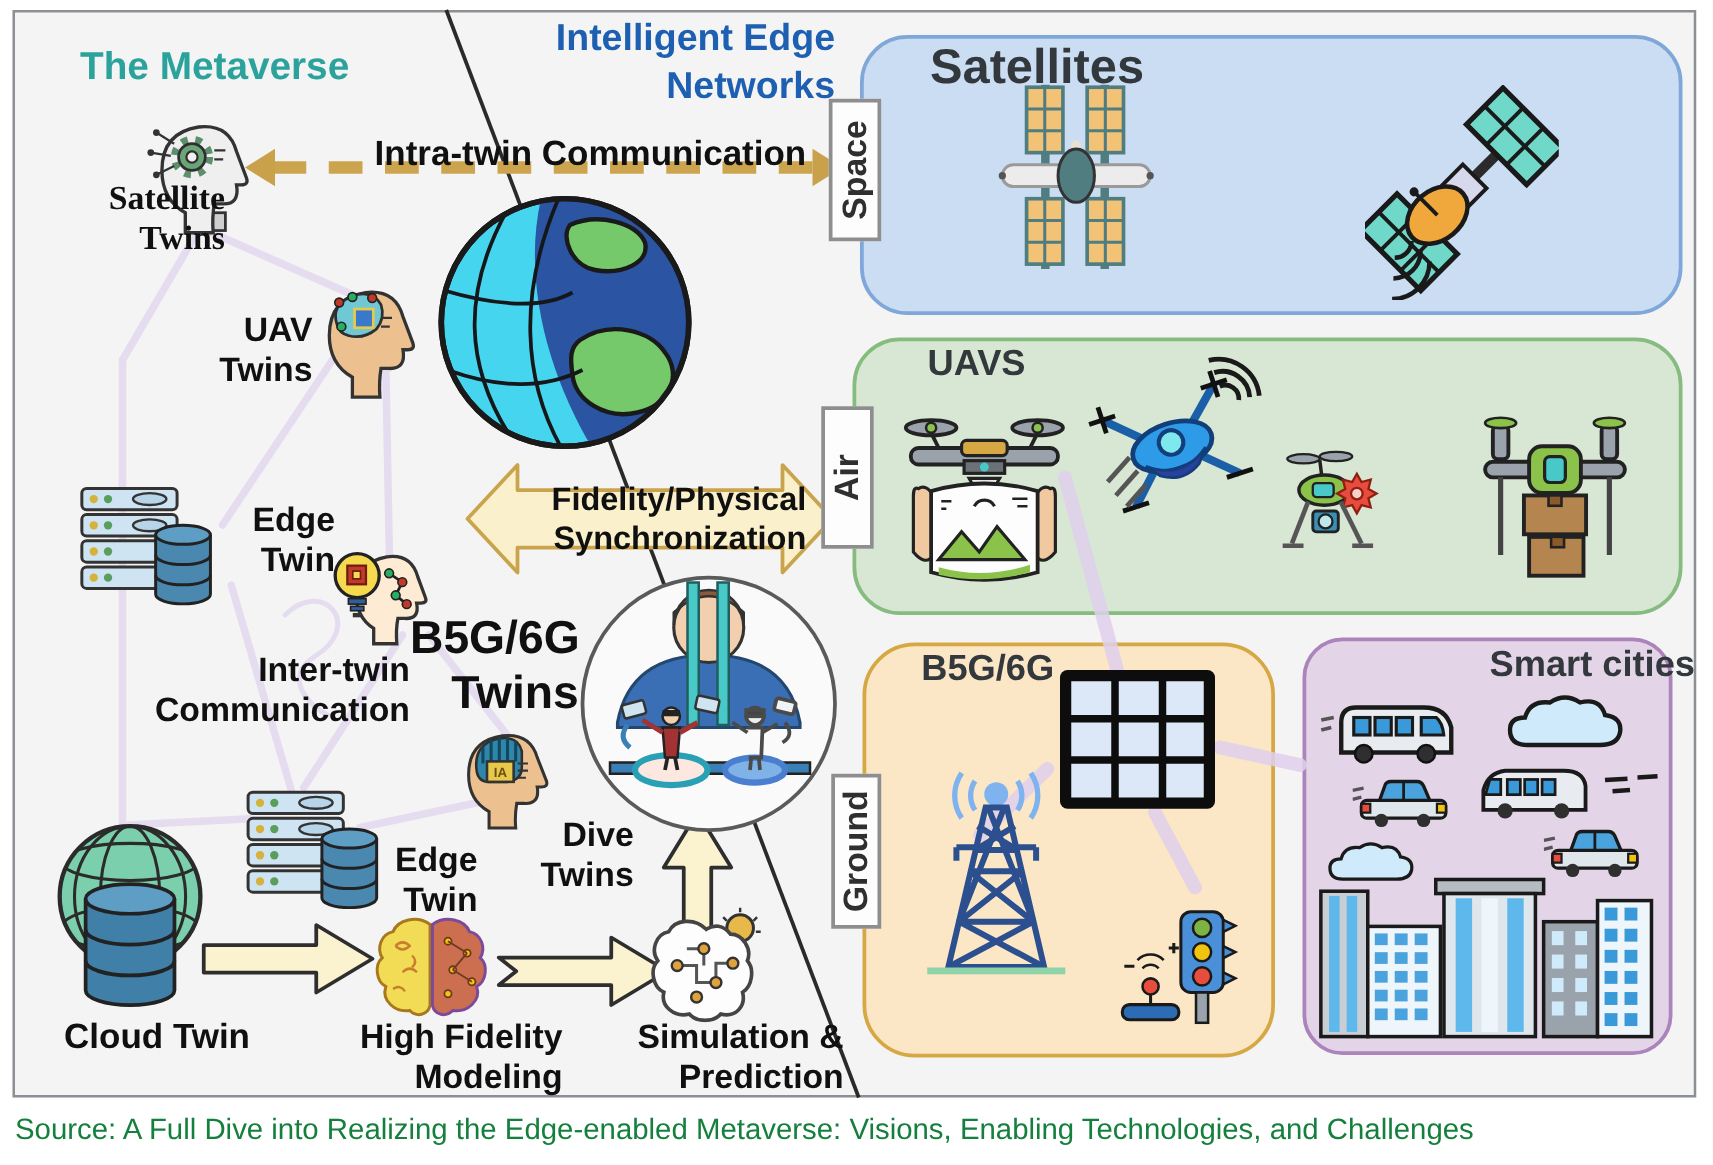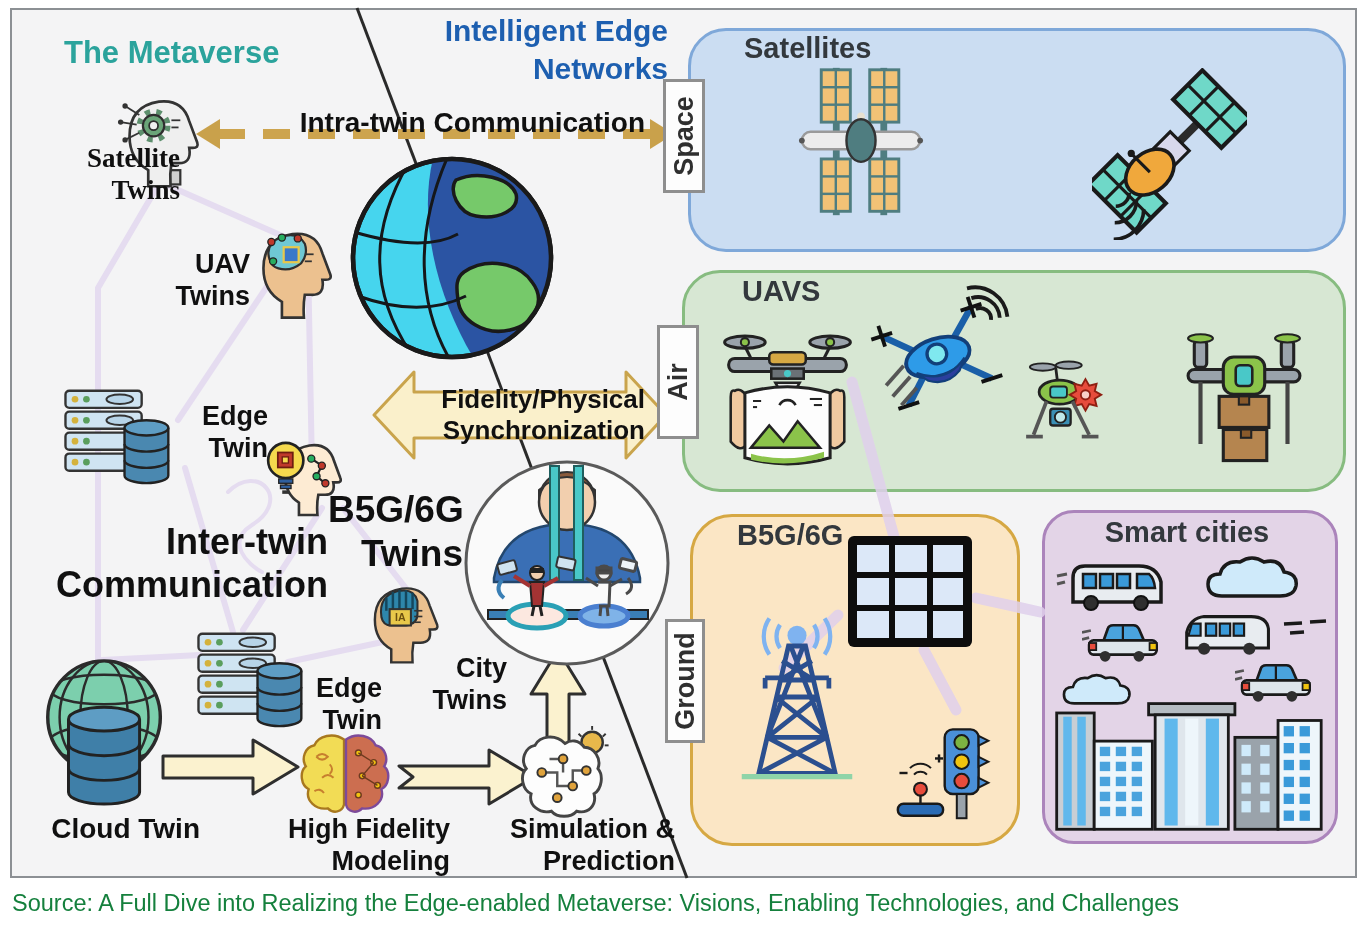--- a/index.html
+++ b/index.html
@@ -34,24 +34,24 @@
     <line x1="288" y1="662" x2="392" y2="640"></line>
     <path d="M228,492 C258,462 292,500 252,525 C225,542 248,565 262,572" stroke-width="4"></path>
   </g>
 </svg>
 
 <div class="panel" style="left:688px;top:28px;width:652px;height:218px;border-radius:38px;background:#CBDDF2;border-color:#7FA8D9;"></div>
 <div class="panel" style="left:682px;top:270px;width:658px;height:216px;border-radius:38px;background:#D7E7D3;border-color:#87BC80;"></div>
 <div class="panel" style="left:690px;top:514px;width:324px;height:326px;border-radius:42px;background:#FBE6C5;border-color:#D6A843;"></div>
 <div class="panel" style="left:1042px;top:510px;width:290px;height:328px;border-radius:32px;background:#E3D4E7;border-color:#AB84BB;"></div>
 
-<div class="ptitle" style="left:744px;top:32px;font-size:29px;">Satellites</div>
+<div class="ptitle" style="left:744px;top:32px;font-size:39px;">Satellites</div>
 <div class="ptitle" style="left:742px;top:275px;font-size:29px;">UAVS</div>
 <div class="ptitle" style="left:737px;top:519px;font-size:29px;">B5G/6G</div>
-<div class="ptitle" style="left:1042px;top:516px;width:290px;text-align:center;font-size:29px;">Smart cities</div>
+<div class="ptitle" style="left:1066px;top:516px;width:290px;text-align:right;font-size:29px;">Smart cities</div>
 
 <div class="ztab" style="left:663px;top:79px;width:36px;height:108px;">
     <span>Space</span>
   </div>
 <div class="ztab" style="left:657px;top:325px;width:36px;height:108px;">
     <span>Air</span>
   </div>
 <div class="ztab" style="left:665px;top:619px;width:34px;height:118px;">
     <span>Ground</span>
   </div>
@@ -652,27 +652,27 @@
       <rect x="264" y="100" width="11" height="11"></rect>
     <rect x="247" y="118" width="11" height="11"></rect>
       <rect x="264" y="118" width="11" height="11"></rect>
   </g>
 </svg>
 
 <div class="lbl" style="left:28px;top:34px;font-size:31px;color:#2BA39C;text-align:left;margin-left:36px;">The Metaverse</div>
 <div class="lbl" style="left:368px;top:12px;width:300px;font-size:30px;color:#1D5FB0;line-height:1.28;">Intelligent Edge Networks</div>
 
 <div class="lbl" style="left:225px;top:106px;width:420px;font-size:28px;">Intra-twin Communication</div>
-<div class="lbl" style="left:28px;top:520px;width:300px;font-size:36px;">Inter-twin Communication</div>
+<div class="lbl" style="left:28px;top:520px;width:300px;font-size:27px;">Inter-twin Communication</div>
 <div class="lbl" style="left:395px;top:384px;width:250px;font-size:26px;z-index:4;">Fidelity/Physical Synchronization</div>
 
 <div class="lbl" style="left:15px;top:142px;width:165px;font-size:27px;font-family:Liberation Serif, serif;">Satellite Twins</div>
 <div class="lbl" style="left:135px;top:248px;width:115px;font-size:27px;">UAV Twins</div>
 <div class="lbl" style="left:158px;top:400px;width:110px;font-size:27px;">Edge Twin</div>
 <div class="lbl" style="left:328px;top:488px;width:135px;font-size:37px;">B5G/6G Twins</div>
 <div class="lbl" style="left:272px;top:672px;width:110px;font-size:27px;">Edge Twin</div>
-<div class="lbl" style="left:392px;top:652px;width:115px;font-size:27px;">City Twins</div>
+<div class="lbl" style="left:392px;top:652px;width:115px;font-size:27px;">Dive Twins</div>
 <div class="lbl" style="left:15px;top:812px;width:185px;font-size:28px;">Cloud Twin</div>
 
 <div class="lbl" style="left:245px;top:813px;width:205px;font-size:27px;">High Fidelity Modeling</div>
 <div class="lbl" style="left:450px;top:813px;width:225px;font-size:27px;">Simulation &amp; Prediction</div>
 
 <div class="source">Source: A Full Dive into Realizing the Edge-enabled Metaverse: Visions, Enabling Technologies, and Challenges</div>
 
 </body></html>

